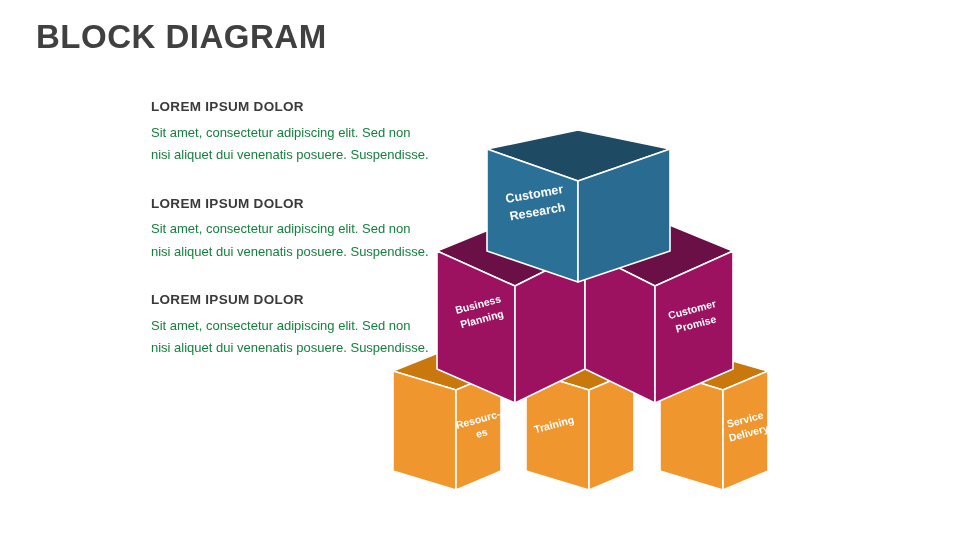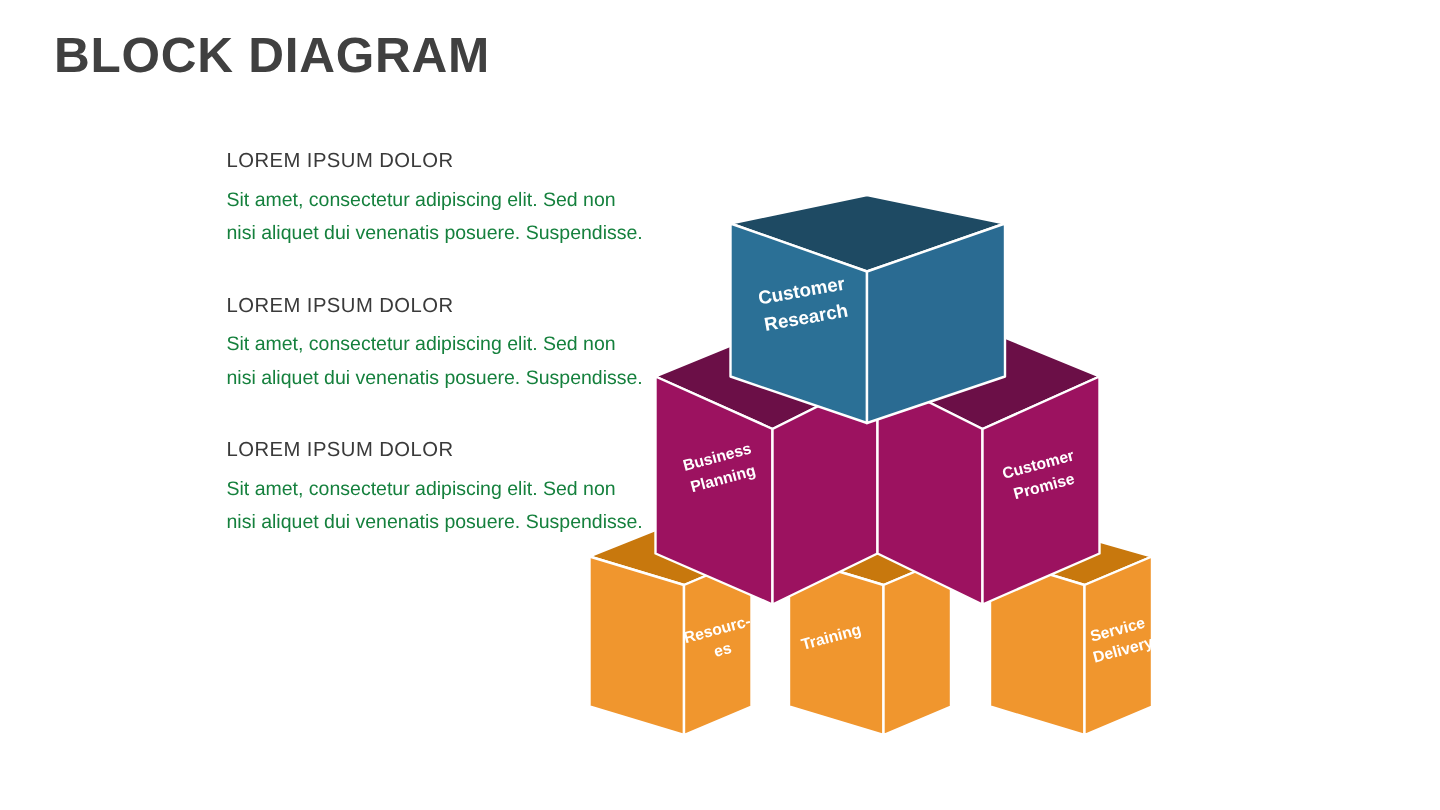--- a/index.html
+++ b/index.html
@@ -35,21 +35,21 @@
     left: 151px;
     top: 100px;
     width: 290px;
   }
   .text-block {
     margin-bottom: 30px;
   }
   .text-block:last-child { margin-bottom: 0; }
   .tb-heading {
     font-size: 13.5px;
-    font-weight: normal;
+    font-weight: bold;
     color: #3a3a3a;
     letter-spacing: 0.3px;
     margin: 0 0 7px 0;
     line-height: 1.1;
   }
   .tb-body {
     font-size: 13px;
     color: #15803d;
     line-height: 1.72;
     margin: 0;

